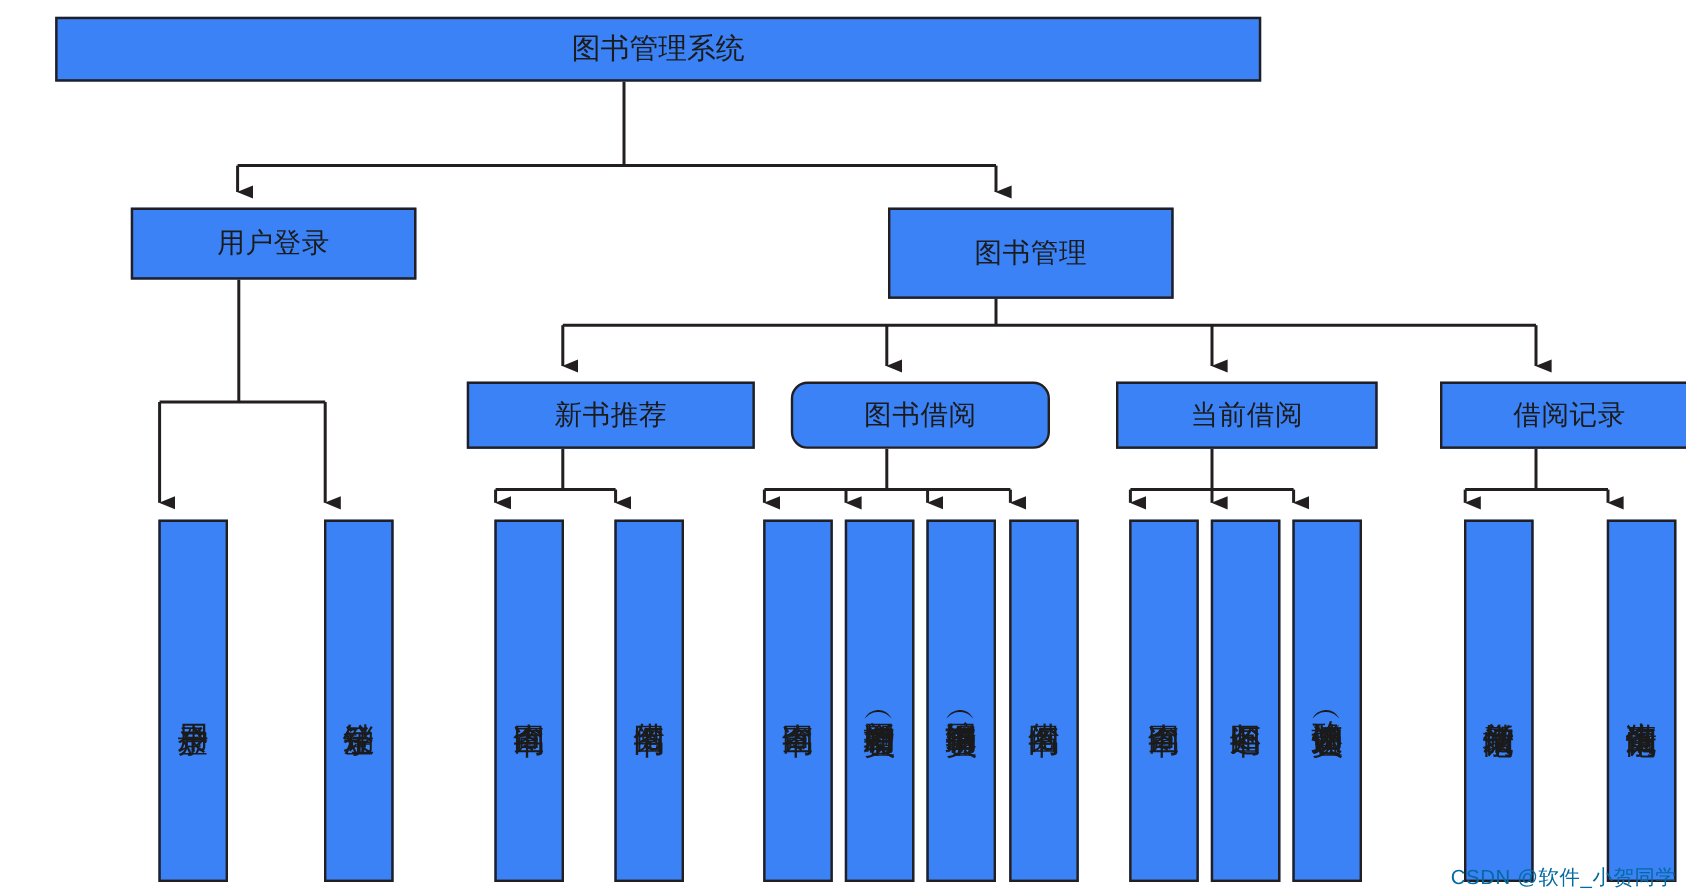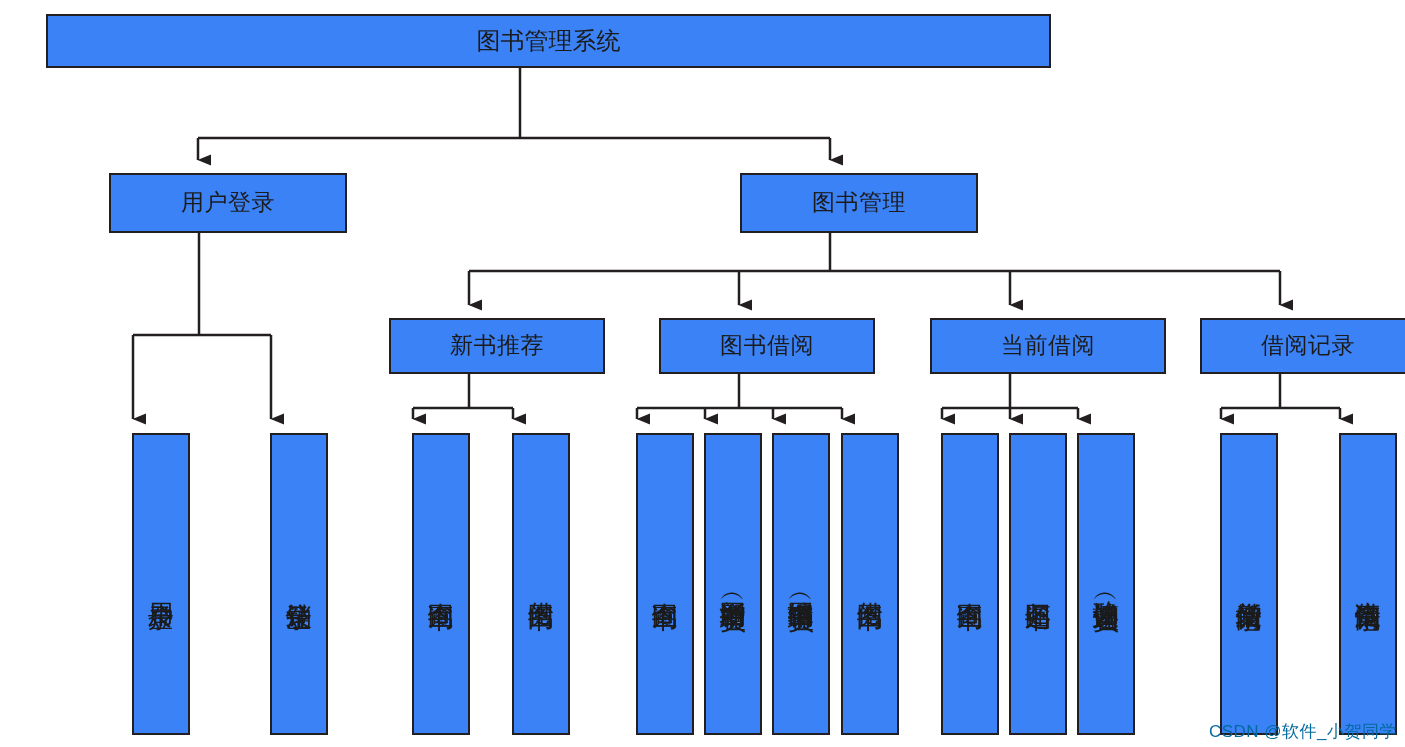--- a/index.html
+++ b/index.html
@@ -128,33 +128,33 @@
   </svg>
 
   <div class="node root" style="left:18px; top:14px; width:1005px; height:54px;">
     <span>图书管理系统</span>
   </div>
 
   <div class="node h" style="left:81px; top:173px; width:238px; height:60px;">
     <span>用户登录</span>
   </div>
 
-  <div class="node h" style="left:712px; top:173px; width:238px; height:60px;">
+  <div class="node h" style="left:712px; top:173px; width:238px; height:76px;">
     <span>图书管理</span>
   </div>
 
-  <div class="node h" style="left:361px; top:318px; width:216px; height:56px;">
+  <div class="node h" style="left:361px; top:318px; width:240px; height:56px;">
     <span>新书推荐</span>
   </div>
 
-  <div class="node h" style="left:631px; top:318px; width:216px; height:56px;">
+  <div class="node h" style="left:631px; top:318px; width:216px; height:56px;border-radius:14px;">
     <span>图书借阅</span>
   </div>
 
-  <div class="node h" style="left:902px; top:318px; width:236px; height:56px;">
+  <div class="node h" style="left:902px; top:318px; width:218px; height:56px;">
     <span>当前借阅</span>
   </div>
 
   <div class="node h" style="left:1172px; top:318px; width:216px; height:56px;font-family:Liberation Serif, serif;">
     <span>借阅记录</span>
   </div>
 
   <div class="node v" style="left:104px; top:433px; width:58px; height:302px;">
     <span class="vtext">用户登录</span>
   </div>

